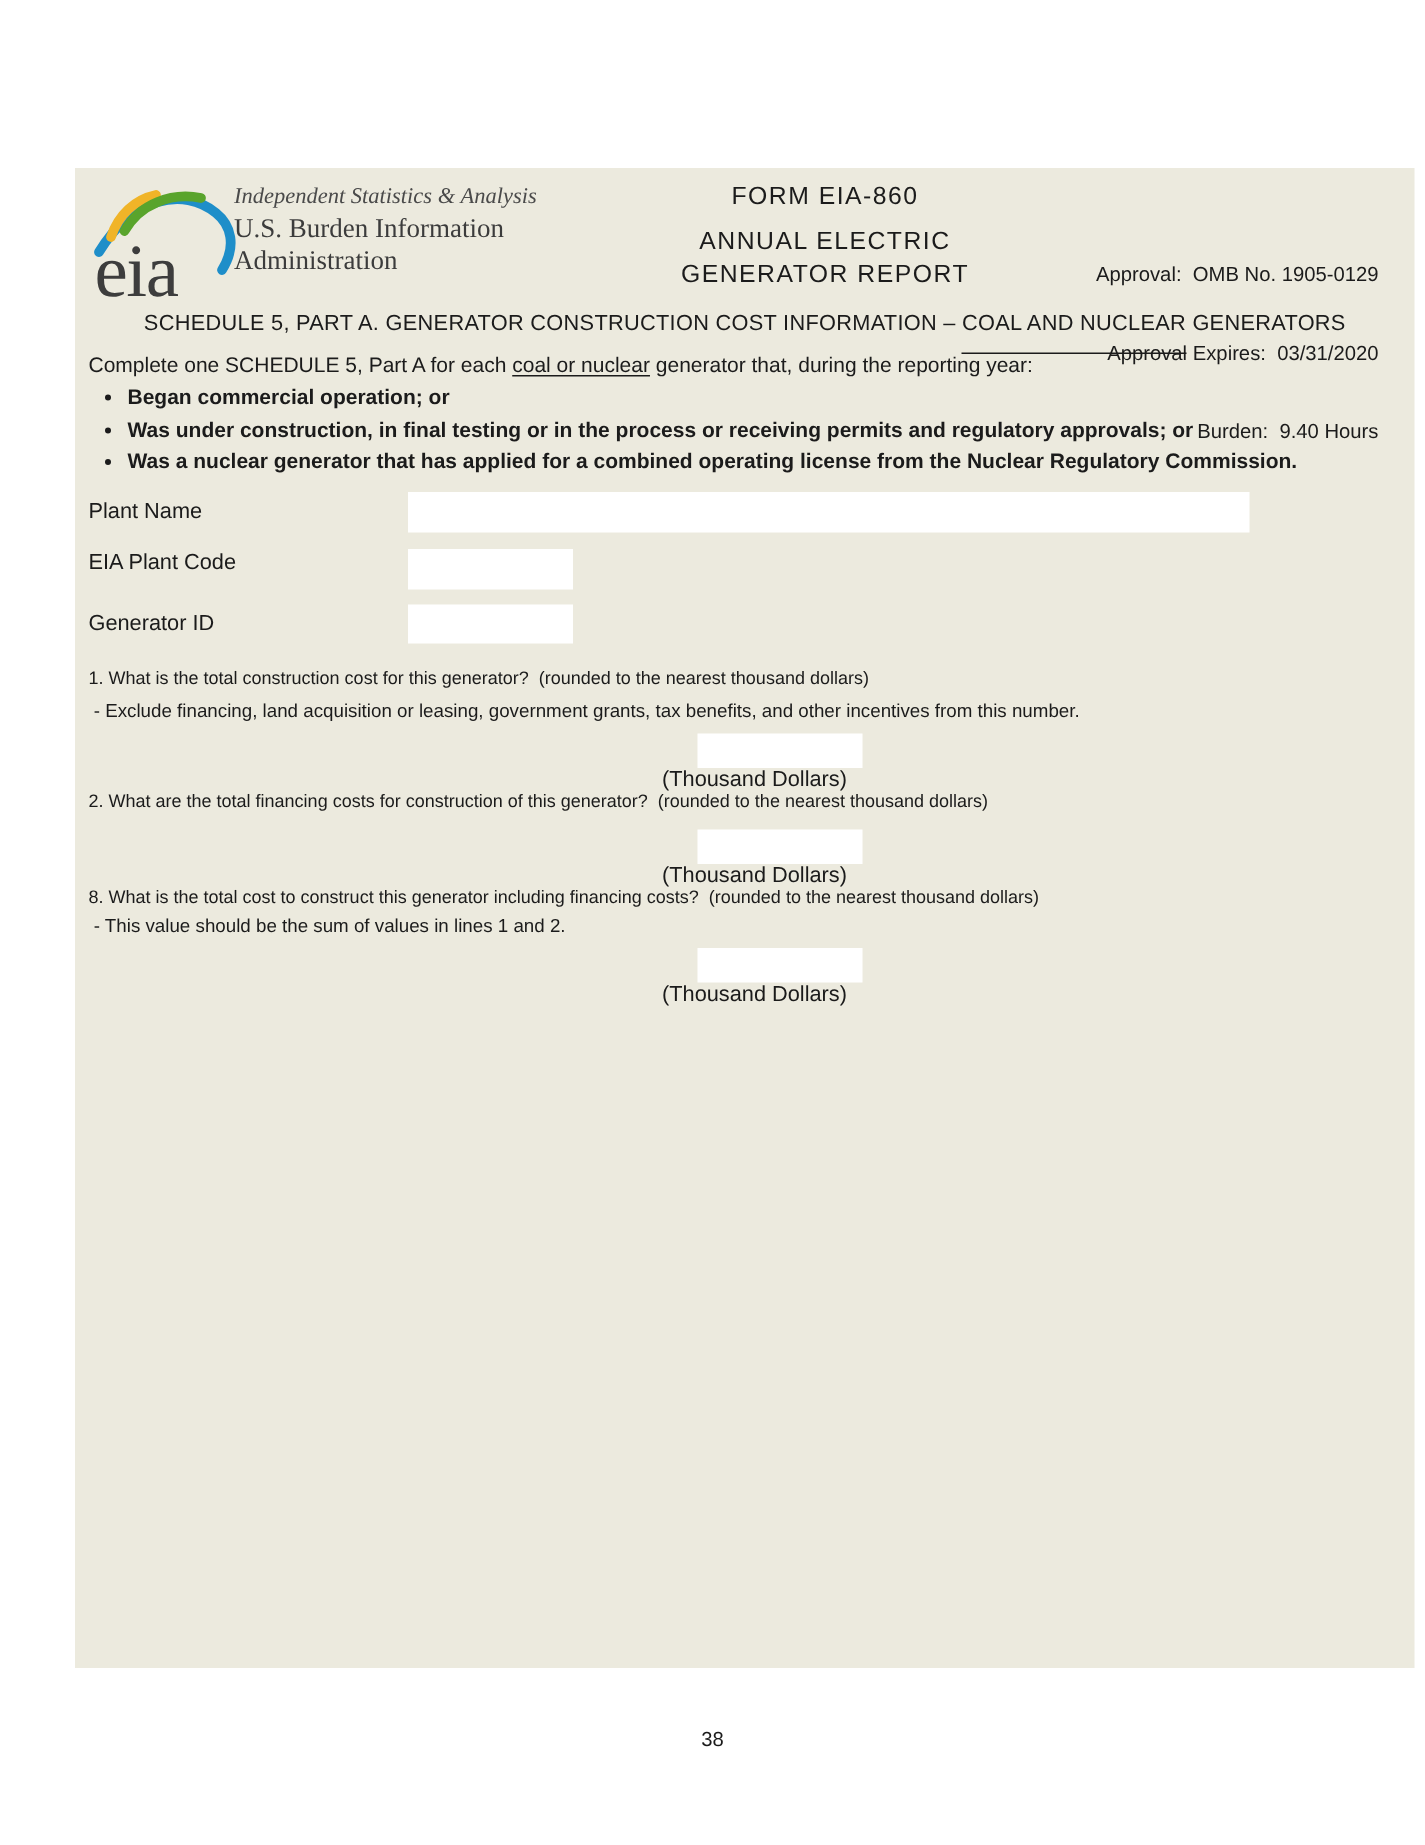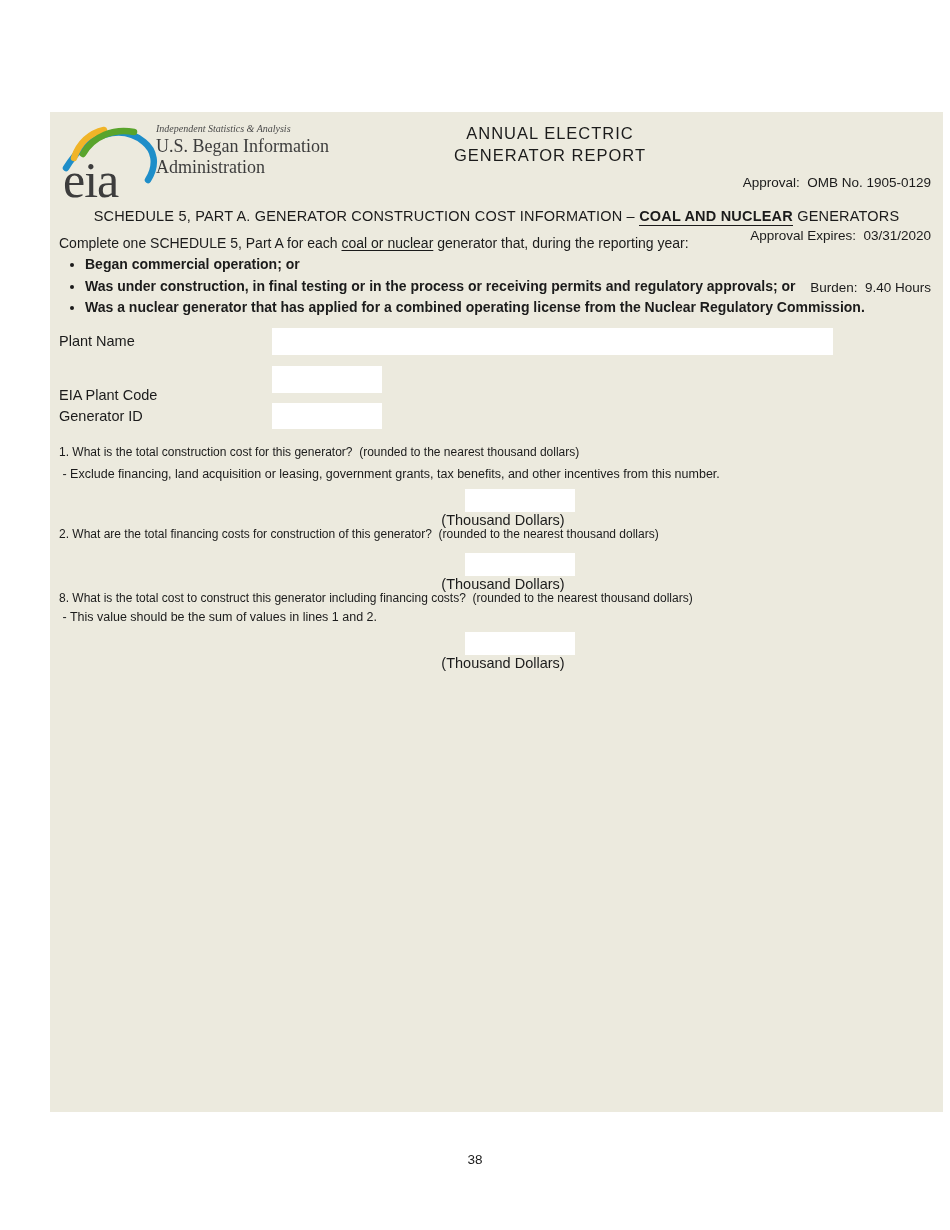--- a/index.html
+++ b/index.html
@@ -16,55 +16,55 @@
     left: 50px; top: 112px;
     width: 893px; height: 1000px;
     background: #eceade;
   }
   
   .logo-svg { position: absolute; left: 12px; top: 6px; }
   .logo-textblock { position: absolute; left: 106px; top: 11px; }
   .logo-tagline {
     font-family: "Liberation Serif", serif;
     font-style: italic;
-    font-size: 10px;
+    font-size: 15px;
     color: #4a4a4a;
     margin-bottom: 2px;
   }
   .logo-orgname {
     font-family: "Liberation Serif", serif;
     font-size: 18px;
     line-height: 21px;
     color: #3c3c3c;
   }
   .title-center {
     position: absolute;
     left: 320px; top: 10px; width: 360px;
     text-align: center;
   }
   .form-number { font-size: 16.5px; letter-spacing: 1px; margin-bottom: 9px; }
   .report-title { font-size: 16.5px; letter-spacing: 1px; line-height: 22px; }
   .approval-block {
     position: absolute;
-    right: 12px; top: 27px;
+    right: 24px; top: 27px;
     text-align: right;
     font-size: 13.5px;
     line-height: 17.5px;
     white-space: pre;
   }
   
   .schedule-title {
     position: absolute;
     left: 0; right: 0; top: 96px;
     text-align: center;
     font-size: 14.5px;
     letter-spacing: 0.2px;
     white-space: pre;
   }
-  .u-title { border-bottom: 1.5px solid #1b1b1b; padding-bottom: 1px; font-weight: bold; }
+  .u-title { border-bottom: 1.5px solid #1b1b1b; padding-bottom: 11px; }
   .intro-line {
     position: absolute;
     left: 9px; top: 123px;
     font-size: 14px;
     white-space: pre;
   }
   .u-intro { text-decoration: underline; text-underline-offset: 2px; }
   .bullets {
     position: absolute;
     left: 9px; top: 142px;
@@ -83,21 +83,21 @@
     position: absolute;
     left: 222px;
     border: none; outline: none;
     background: #ffffff;
     height: 27px;
     font-family: "Liberation Sans", sans-serif;
     font-size: 14px;
     padding: 0 6px;
   }
   .lbl-0 { top: 216px; } .inp-0 { top: 216px; width: 561px; }
-  .lbl-1 { top: 270px; } .inp-1 { top: 254px; width: 110px; }
+  .lbl-1 { top: 250px; } .inp-1 { top: 254px; width: 110px; }
   .lbl-2 { top: 291px; } .inp-2 { top: 291px; width: 110px; height: 26px; }
   
   .question-block { position: absolute; left: 9px; width: 875px; }
   .qb-0 { top: 331px; } .qb-1 { top: 413px; } .qb-2 { top: 477px; }
   .q-text { font-size: 12px; line-height: 19.5px; white-space: pre-wrap; }
   .q-note { font-size: 12.5px; line-height: 16px; margin-top: 3px; white-space: pre-wrap; }
   .qb-2 .q-note { margin-top: 0; }
   .q-row { display: flex; align-items: center; margin-top: 7px; flex-direction: column; }
   .qb-1 .q-row { margin-top: 8px; }
   .q-input {
@@ -125,26 +125,27 @@
 
   <svg class="logo-svg" width="100" height="84" viewBox="0 0 100 84">
     <path d="M4,50 C26,14 60,6 82,24 C92,32 96,46 86,62" fill="none" stroke-width="6.5" stroke-linecap="round" stroke="#1e8ec9"></path>
     <path d="M12,40 C17,25 28,15 42,12" fill="none" stroke-width="6.5" stroke-linecap="round" stroke="#f0b428"></path>
     <path d="M21,36 C31,18 52,10 72,14" fill="none" stroke-width="6.5" stroke-linecap="round" stroke="#59a42c"></path>
     <text x="1" y="79" font-size="50" font-family="Liberation Serif, serif" fill="#3d3d3d" letter-spacing="-1">eia</text>
   </svg>
   <div class="logo-textblock">
     <div class="logo-tagline">Independent Statistics &amp; Analysis</div>
     <div class="logo-orgname">
-      <div>U.S. Began Information</div>
+      <div>U.S. Burden Information</div>
       <div>Administration</div>
     </div>
   </div>
 
   <div class="title-center">
+    <div class="form-number">FORM EIA-860</div>
     <div class="report-title">ANNUAL ELECTRIC</div>
     <div class="report-title">GENERATOR REPORT</div>
   </div>
 
   <div class="approval-block">
     <div>Approval:  OMB No. 1905-0129</div>
     <div>Approval Expires:  03/31/2020</div>
     <div>Burden:  9.40 Hours</div>
   </div>
 

